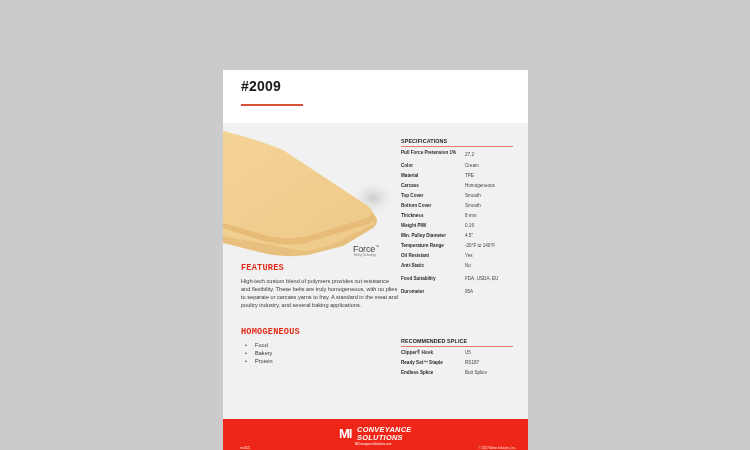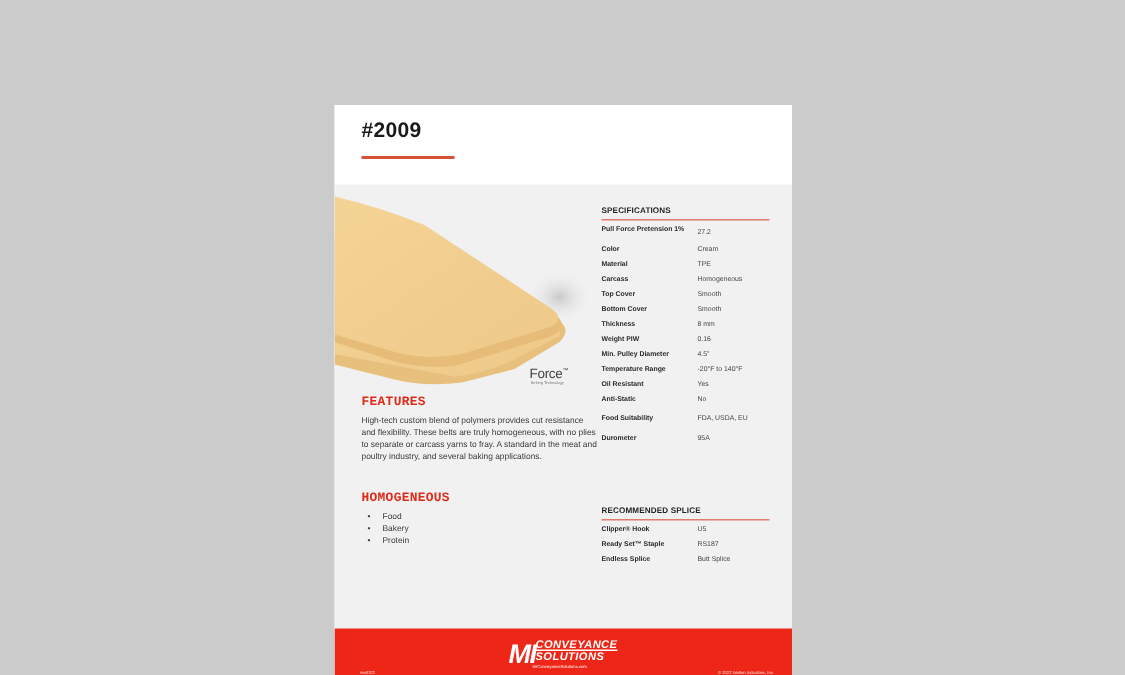--- a/index.html
+++ b/index.html
@@ -21,22 +21,22 @@
   .apps-list{position:absolute;left:18px;top:218px;margin:0;padding:0;list-style:none;font-size:5.6px;color:#3a3a3a;}
   .apps-list li{height:8px;line-height:8px;}
   .apps-list li span.b{display:inline-block;width:14px;padding-left:4px;box-sizing:border-box;}
   .spec{position:absolute;left:178px;width:112px;}
   .spec-title{font-size:5.4px;font-weight:bold;color:#1f1f1f;letter-spacing:0.1px;padding-bottom:2px;border-bottom:1px solid #e27a6e;margin-bottom:3px;}
   .spec-row{display:flex;font-size:4.6px;color:#222;}
   .spec-row .k{width:64px;font-weight:bold;color:#2a2a2a;}
   .spec-row .v{flex:1;color:#444;}
   .footer{position:absolute;left:0;top:349px;width:305px;height:40px;background:#ee2617;}
   .logo{position:absolute;left:116px;top:5px;width:80px;height:24px;}
-  .logo-mark{position:absolute;left:0;top:2px;font-size:18px;font-weight:bold;font-style:italic;color:#fff;letter-spacing:-1px;}
-  .logo-t1{position:absolute;left:18px;top:1px;font-size:7.4px;font-weight:bold;font-style:italic;color:#fff;letter-spacing:0.3px;white-space:nowrap;text-decoration:underline;}
+  .logo-mark{position:absolute;left:0;top:2px;font-size:13px;font-weight:bold;color:#fff;letter-spacing:-1px;}
+  .logo-t1{position:absolute;left:18px;top:1px;font-size:7.4px;font-weight:bold;font-style:italic;color:#fff;letter-spacing:0.3px;white-space:nowrap;}
   .logo-t2{position:absolute;left:18px;top:9px;font-size:7.4px;font-weight:bold;font-style:italic;color:#fff;letter-spacing:0.3px;white-space:nowrap;}
   .logo-url{position:absolute;left:16px;top:18px;font-size:2.8px;color:#fff;white-space:nowrap;}
   .rev{position:absolute;left:17px;top:27px;font-size:2.8px;color:#ffe1dc;}
   .copy{position:absolute;right:12px;top:27px;font-size:2.8px;color:#ffe1dc;}
 </style>
 </head>
 <body>
 
 <div class="page">
   <div class="header">

